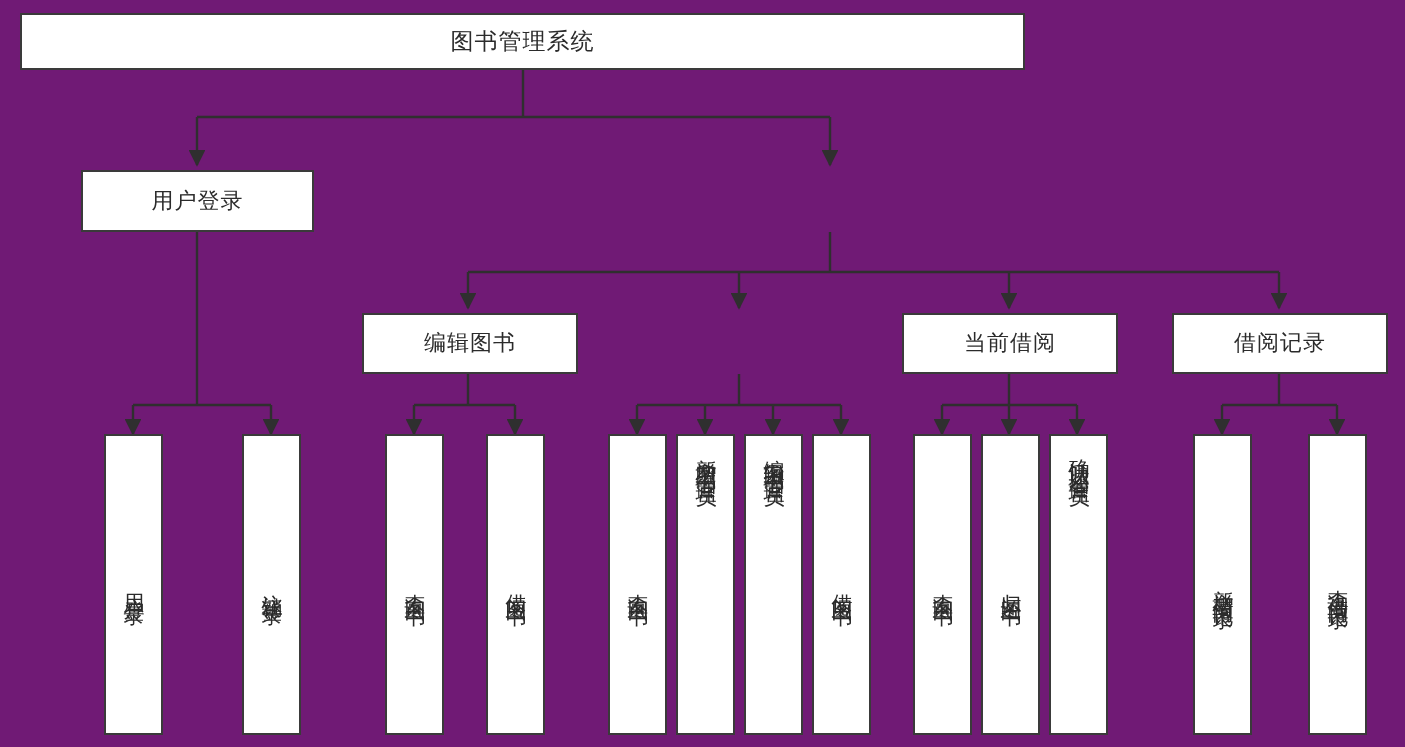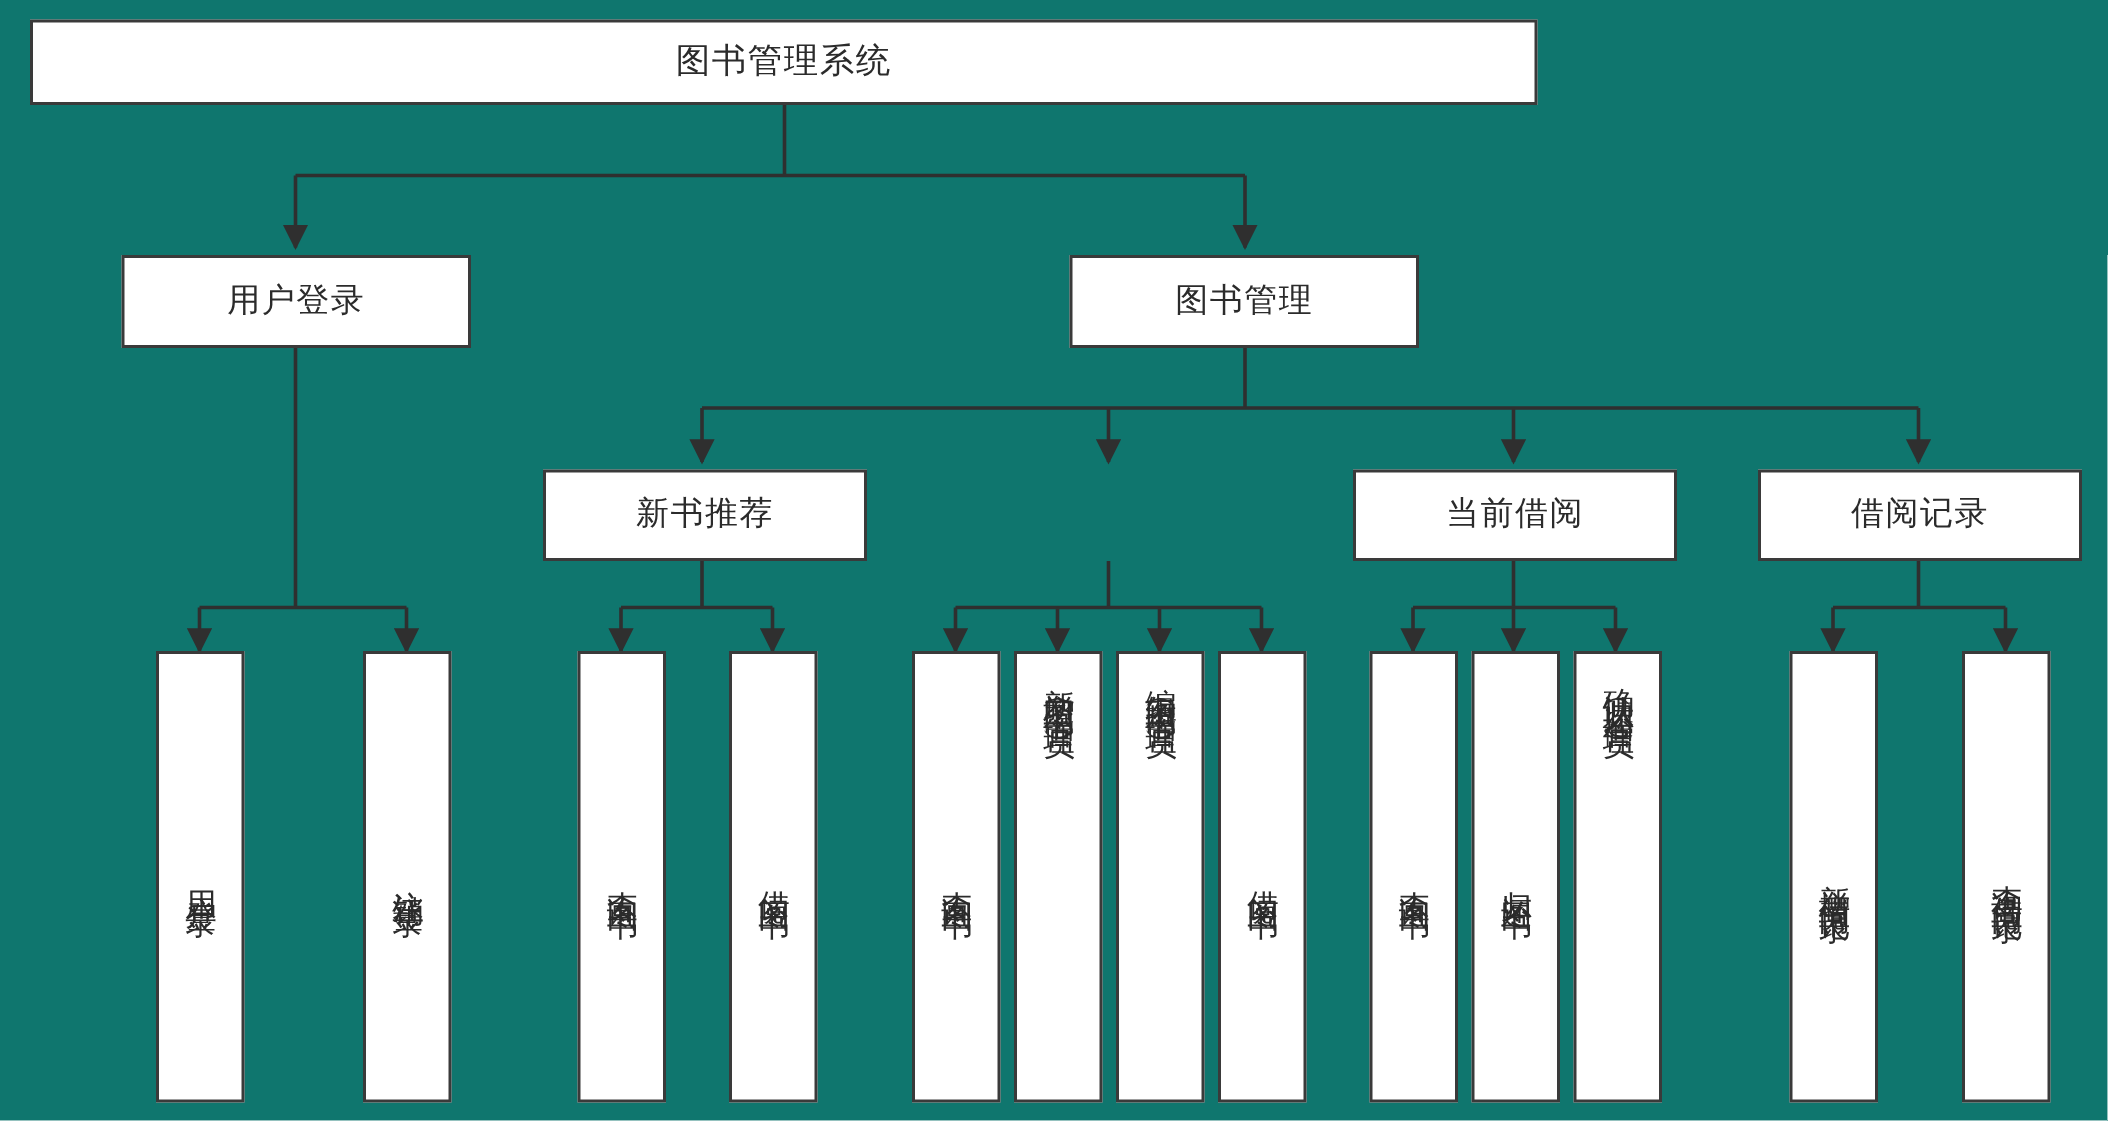--- a/index.html
+++ b/index.html
@@ -5,21 +5,21 @@
 <style>
   html,body{margin:0;padding:0;background:#ffffff;}
   body{
     font-family:"DejaVu Sans","Liberation Sans",sans-serif;
     -webkit-font-smoothing:antialiased;
   }
   #diagram-root{
     position:relative;
     width:1405px;
     height:747px;
-    background:#0f766e;
+    background:#701a75;
     overflow:hidden;
   }
   #edge-layer{
     position:absolute;
     left:0; top:0;
     width:1405px; height:747px;
     pointer-events:none;
   }
   .node{
     position:absolute;
@@ -133,26 +133,23 @@
   </svg>
 
   <div class="node root horiz" style="left:20px; top:13px; width:1005px; height:57px;">
     <span class="node-label">图书管理系统</span>
   </div>
 
   <div class="node horiz" style="left:81px; top:170px; width:233px; height:62px;">
     <span class="node-label">用户登录</span>
   </div>
 
-  <div class="node horiz" style="left:713px; top:170px; width:233px; height:62px;">
-    <span class="node-label">图书管理</span>
-  </div>
 
   <div class="node horiz" style="left:362px; top:313px; width:216px; height:61px;">
-    <span class="node-label">新书推荐</span>
+    <span class="node-label">编辑图书</span>
   </div>
 
 
   <div class="node horiz" style="left:902px; top:313px; width:216px; height:61px;">
     <span class="node-label">当前借阅</span>
   </div>
 
   <div class="node horiz" style="left:1172px; top:313px; width:216px; height:61px;">
     <span class="node-label">借阅记录</span>
   </div>

